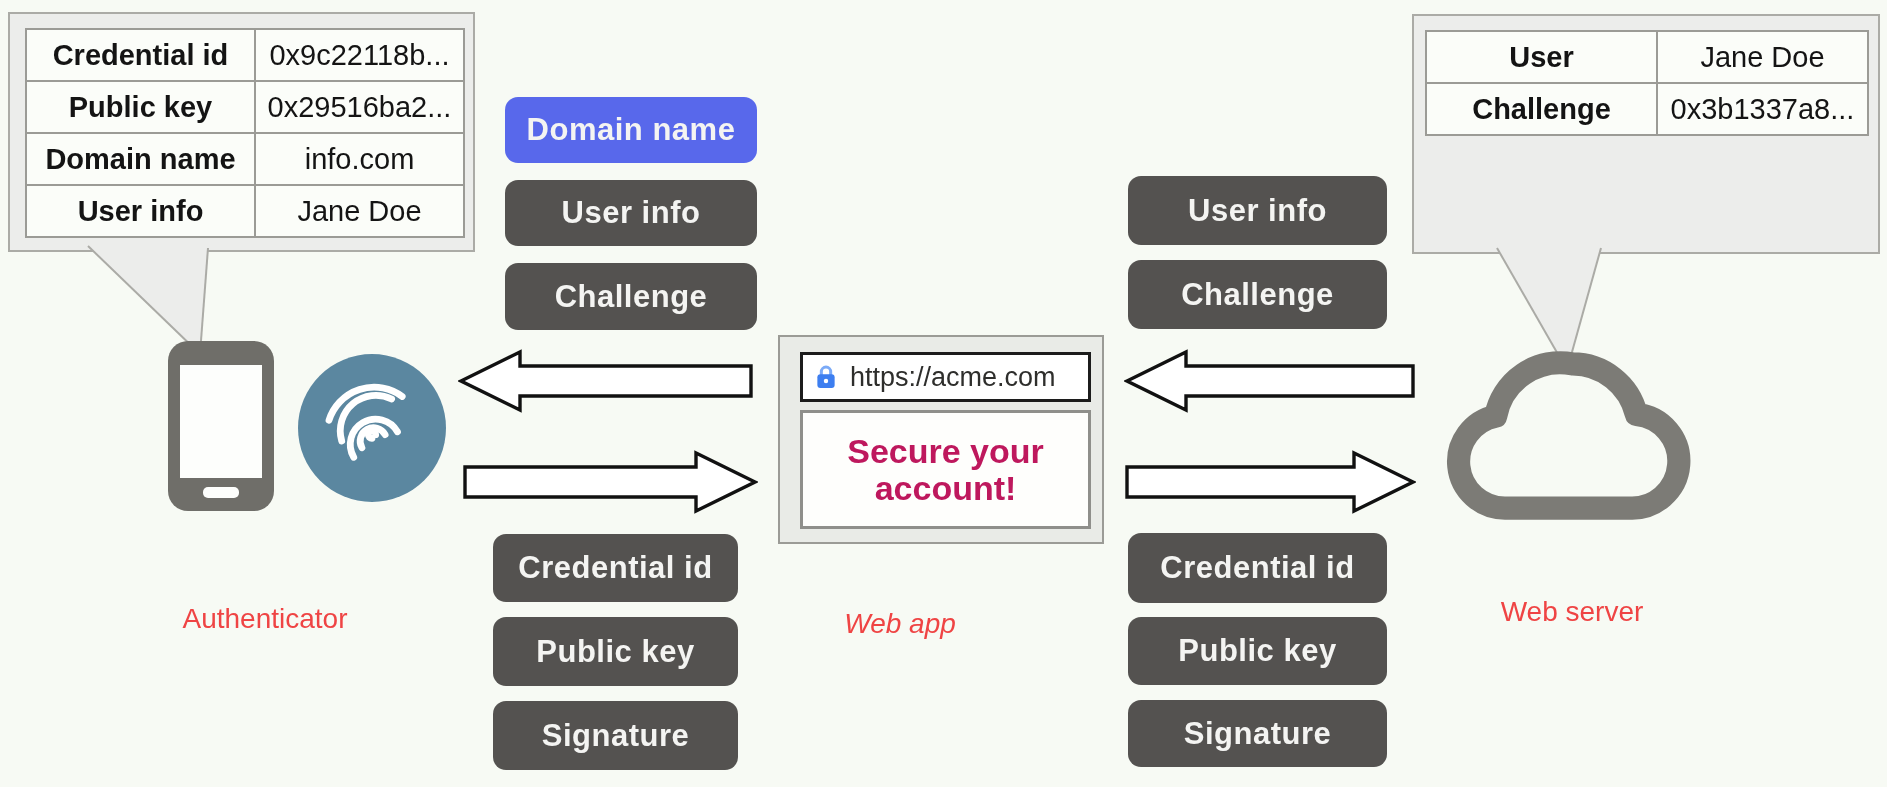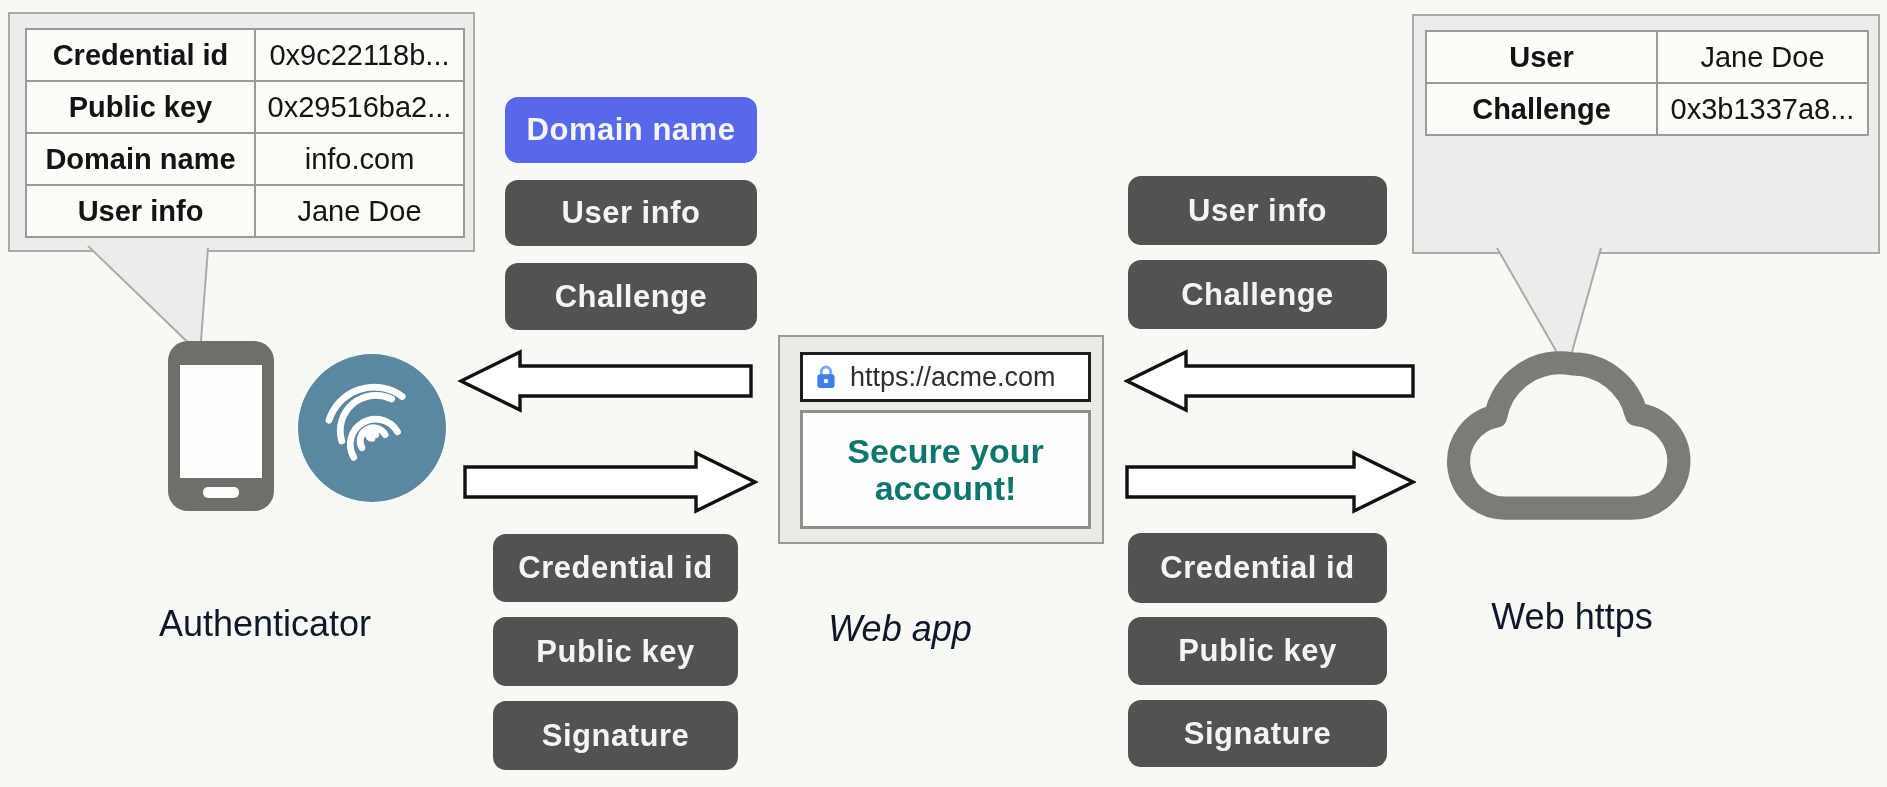--- a/index.html
+++ b/index.html
@@ -20,35 +20,35 @@
   .tbl-right td.key{width:217px;margin-top:8px;}
   .tail{position:absolute;pointer-events:none;}
 
   
   .pill{position:absolute;background:#545250;color:#f4f4f2;border-radius:13px;
         display:flex;align-items:center;justify-content:center;
         font-weight:bold;font-size:31px;letter-spacing:.5px;}
   .pill.blue{background:#5868eb;}
 
   
-  .big-label{position:absolute;font-size:36px;color:#0f172a;text-align:center;}
+  .big-label{position:absolute;font-size:28px;color:#ef4444;text-align:center;}
 
   
   .phone{position:absolute;left:168px;top:341px;width:106px;height:170px;background:#6f6e69;border-radius:20px;}
   .phone-screen{position:absolute;left:12px;top:24px;width:82px;height:113px;background:#fdfefc;}
   .phone-bar{position:absolute;left:35px;bottom:13px;width:36px;height:11px;background:#fdfefc;border-radius:5px;}
 
   
   .browser{position:absolute;left:778px;top:335px;width:322px;height:205px;background:#e9ebe7;border:2px solid #9b9b96;}
   .urlbar{position:absolute;left:20px;top:15px;width:285px;height:44px;background:#fff;border:3px solid #1c1c1c;
           display:flex;align-items:center;}
   .url-text{font-size:27px;color:#2e2e2c;margin-left:10px;}
   .page-box{position:absolute;left:20px;top:73px;width:285px;height:113px;background:#fefefc;border:3px solid #8f8f8b;
             display:flex;flex-direction:column;align-items:center;justify-content:center;}
-  .page-box div{font-size:34px;font-weight:bold;color:#0f766e;line-height:1.07;}
+  .page-box div{font-size:34px;font-weight:bold;color:#be185d;line-height:1.07;}
 
   svg{position:absolute;display:block;}
 </style>
 </head>
 <body>
 
 <div class="stage">
 
   <div class="bubble bubble-left">
     <table class="kv-table tbl-left">
@@ -157,15 +157,15 @@
     <polygon points="289,32 230,3 230,17 3,17 3,47 230,47 230,61" fill="#ffffff" stroke="#111111" stroke-width="3.4" stroke-linejoin="miter"></polygon>
   </svg>
 
   <div class="pill" style="left:1128px;top:533px;width:259px;height:70px;">Credential id</div>
   <div class="pill" style="left:1128px;top:617px;width:259px;height:68px;">Public key</div>
   <div class="pill" style="left:1128px;top:700px;width:259px;height:67px;">Signature</div>
 
   <svg style="left:1438px;top:342px;" width="272" height="188" viewBox="0 0 84 60">
     <path d="M41.5 7a21 21 0 0 1 20.4 16.1A15 15 0 0 1 59.5 53H20a14.8 14.8 0 0 1-3-29.3A21 21 0 0 1 41.5 7z" fill="none" stroke="#7c7b76" stroke-width="7.4" stroke-linejoin="round"></path>
   </svg>
-  <div class="big-label" style="left:1427px;top:596px;width:290px;">Web https</div>
+  <div class="big-label" style="left:1427px;top:596px;width:290px;">Web server</div>
 
 </div>
 
 </body></html>

